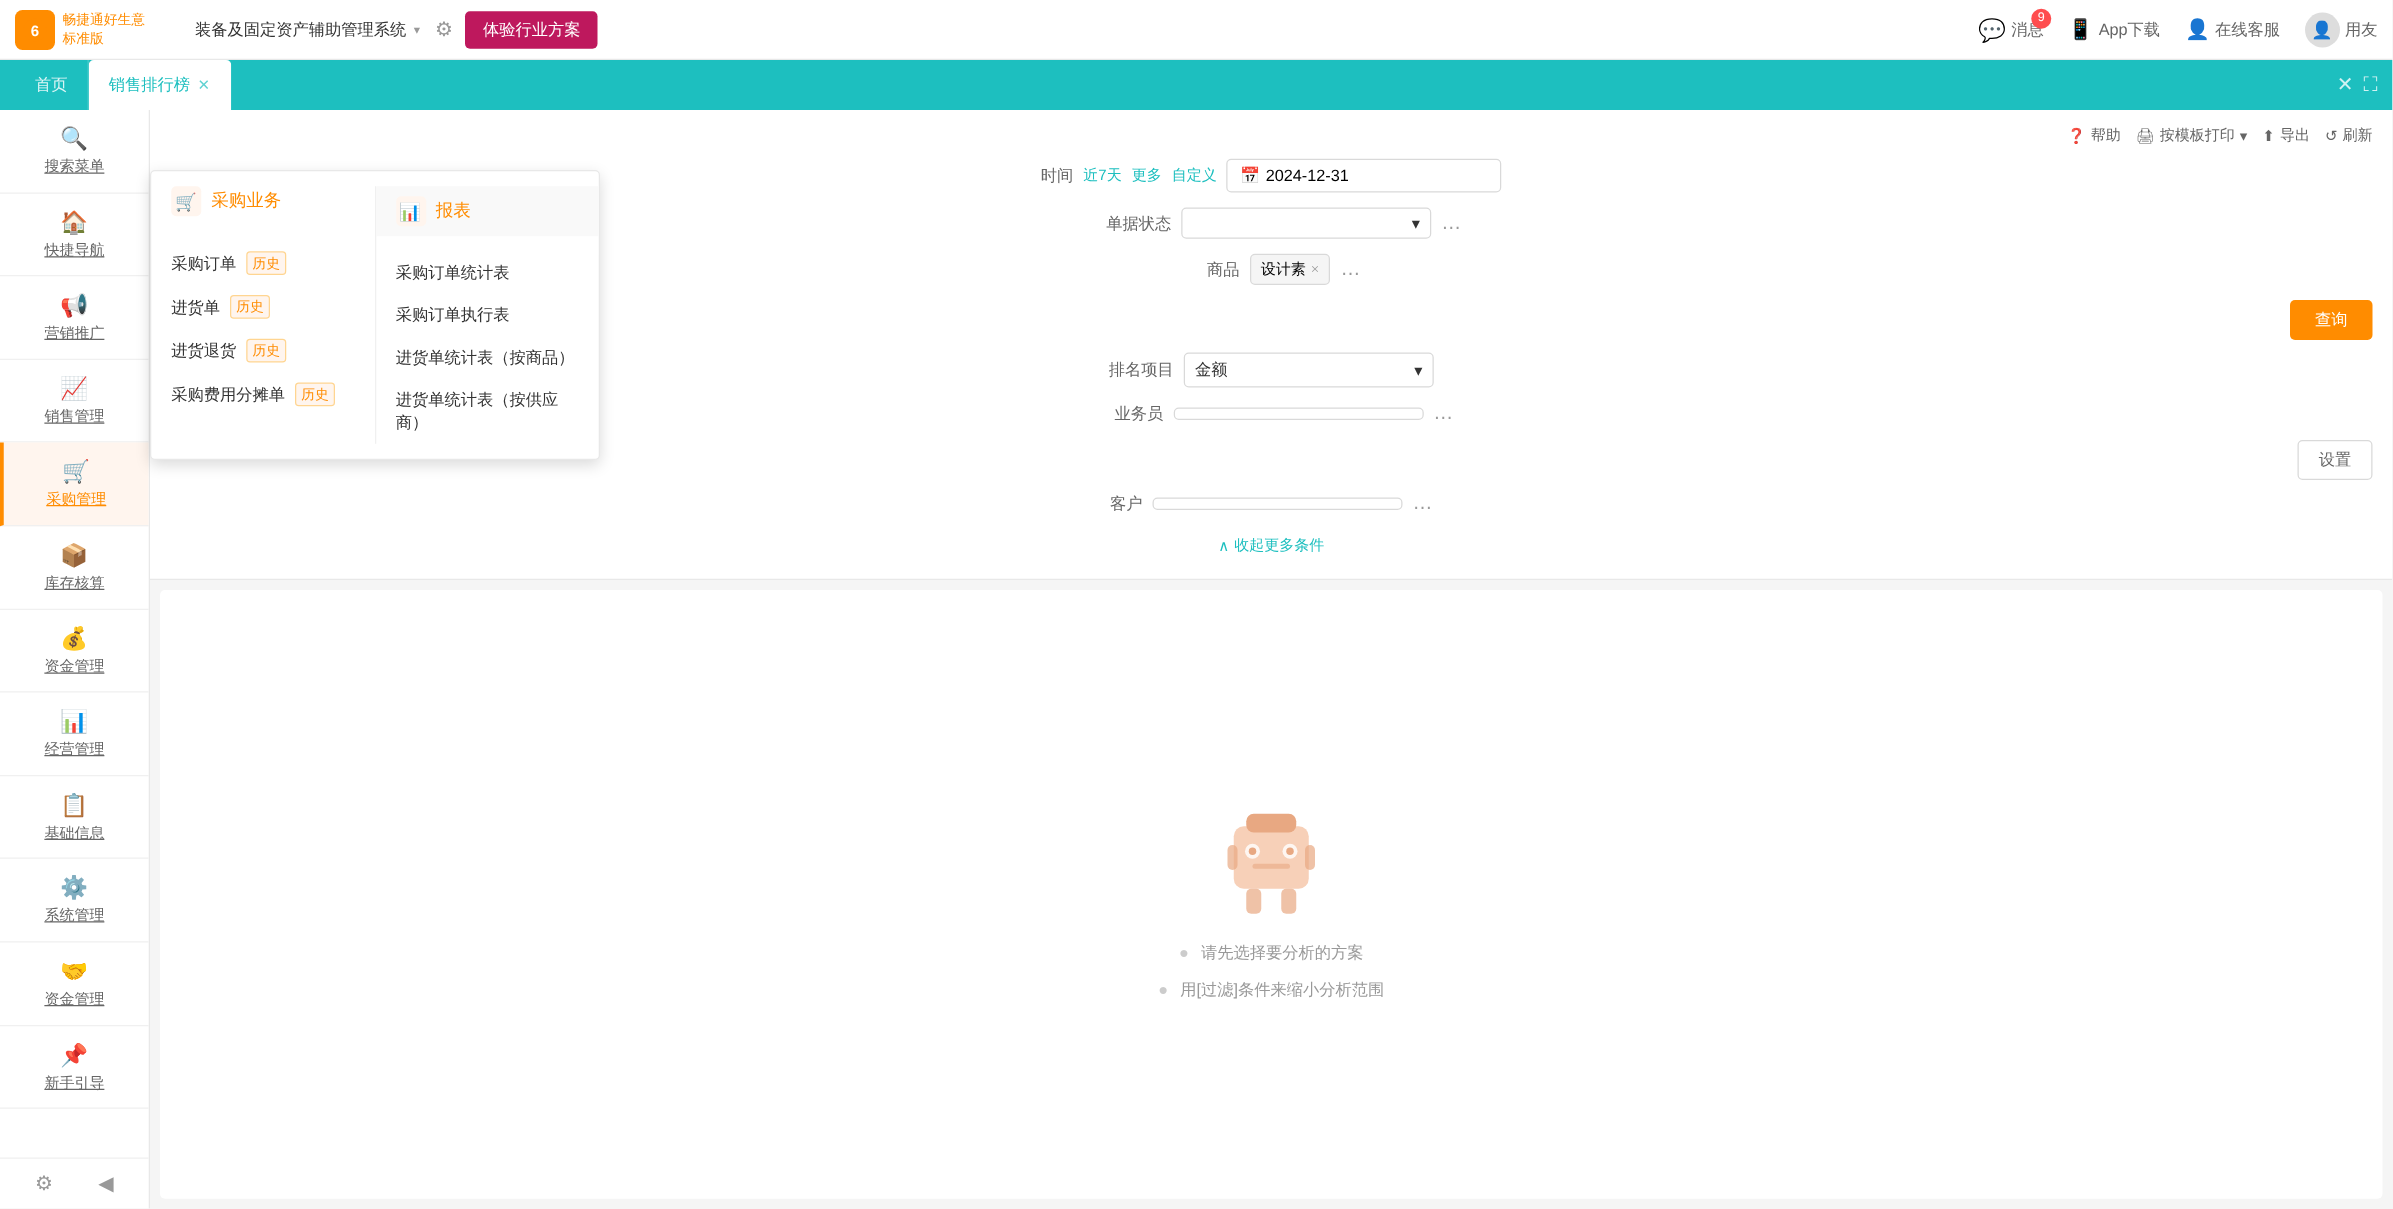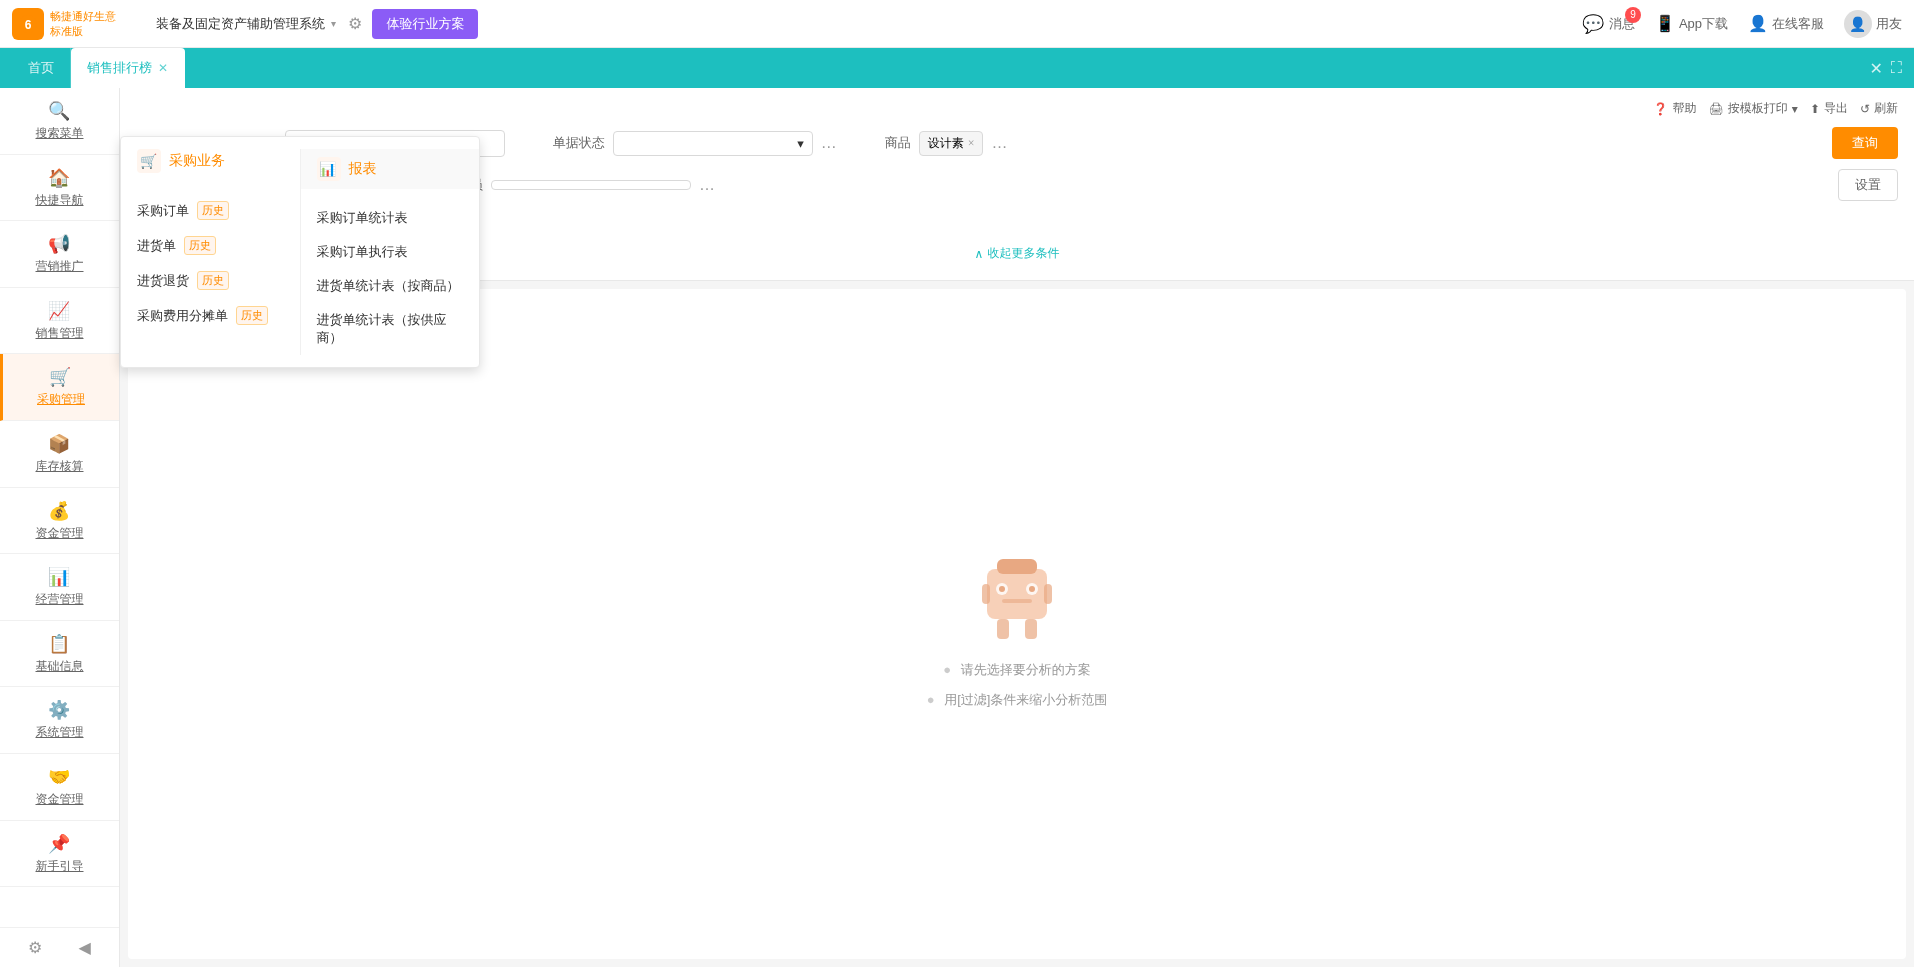--- a/index.html
+++ b/index.html
@@ -47,21 +47,21 @@
       color: #333;
       font-size: 13px;
       cursor: pointer;
       padding: 4px 8px;
       border-radius: 4px;
     }
     .system-name { color: #333; }
     .chevron-down { color: #999; font-size: 10px; }
     .gear-icon { color: #999; cursor: pointer; margin-left: 4px; font-size: 16px; }
     .industry-btn {
-      background: #8b5cf6;
+      background: #be185d;
       color: #fff;
       border: none;
       border-radius: 4px;
       padding: 6px 14px;
       font-size: 13px;
       cursor: pointer;
       margin-left: 10px;
     }
     .header-right {
       margin-left: auto;
@@ -215,22 +215,23 @@
 
     
     .filter-bar {
       background: #fff;
       padding: 12px 16px;
       border-bottom: 1px solid #e8e8e8;
     }
     .filter-row {
       display: flex;
       align-items: center;
-      gap: 28px;
+      gap: 12px;
       margin-bottom: 10px;
+      flex-direction: column;
     }
     .filter-row:last-child { margin-bottom: 0; }
     .filter-actions-top {
       display: flex;
       justify-content: flex-end;
       margin-bottom: 10px;
       gap: 12px;
     }
     .filter-action-btn {
       display: flex;

